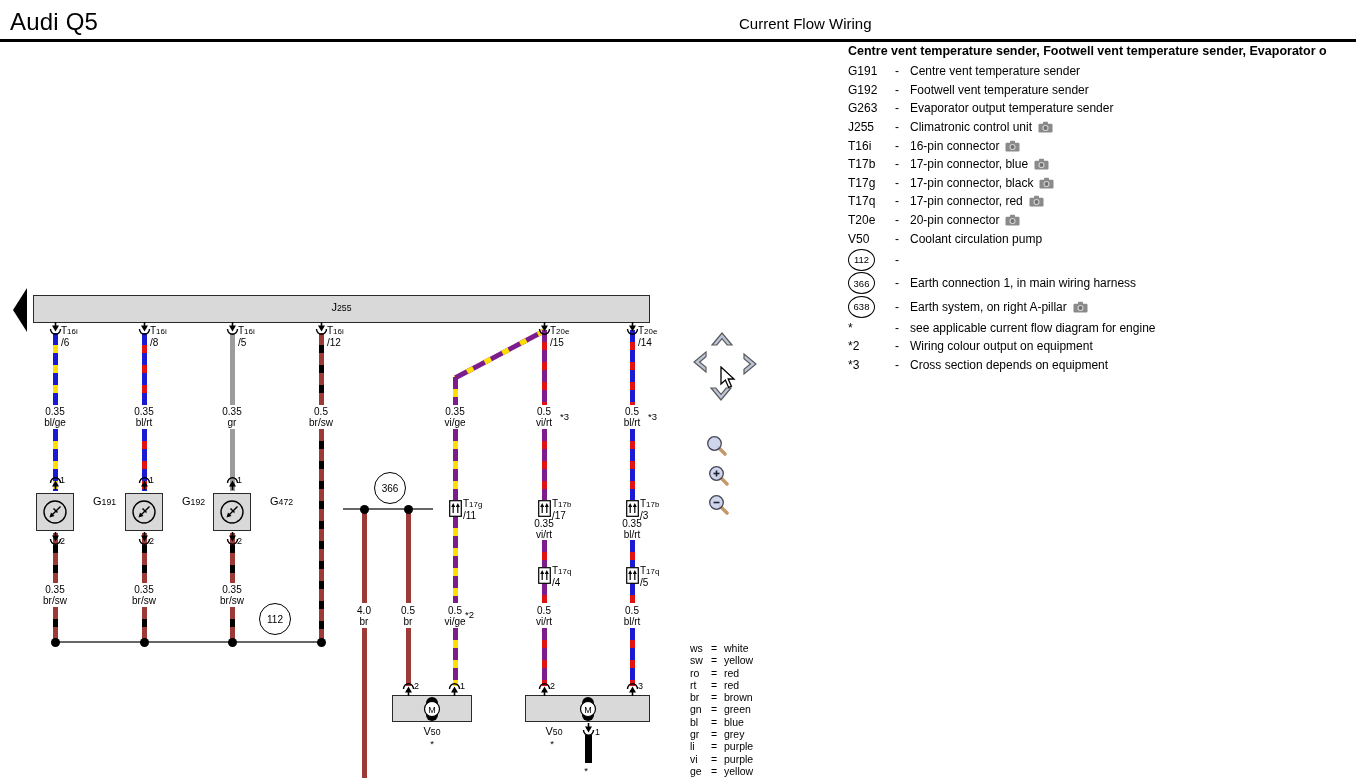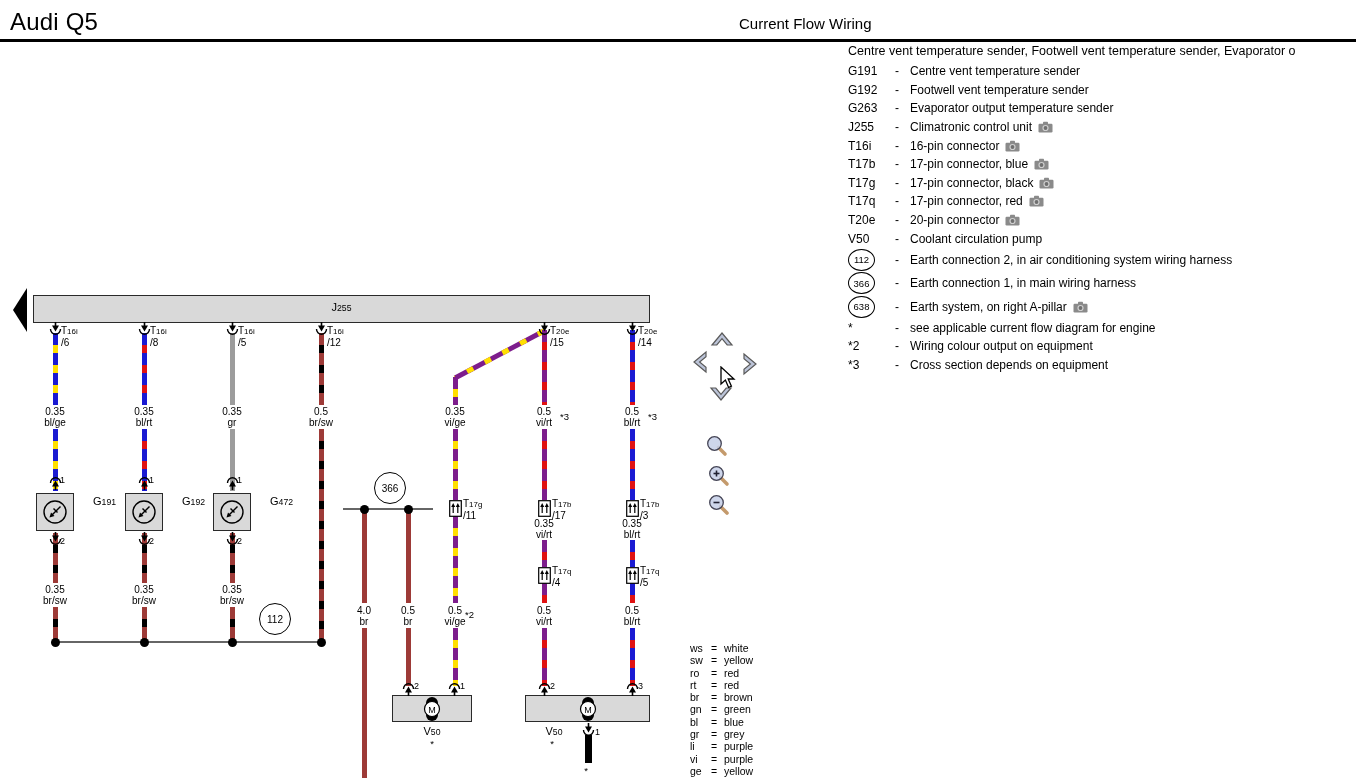--- a/index.html
+++ b/index.html
@@ -4,21 +4,21 @@
 <style>
   html,body{margin:0;padding:0}
   body{width:1356px;height:778px;background:#fff;position:relative;overflow:hidden;
        font-family:"Liberation Sans",sans-serif;color:#000}
   
   #brand{position:absolute;left:10px;top:8px;font-size:24px;letter-spacing:.2px}
   #ptitle{position:absolute;left:739px;top:15px;font-size:15px}
   #hrule{position:absolute;left:0;top:39px;width:1356px;height:3px;background:#000}
   
   #legend{position:absolute;left:848px;top:43px;right:0}
-  .lg-title{font-weight:normal;font-size:12.5px;line-height:16px;white-space:nowrap;overflow:hidden}
+  .lg-title{font-weight:bold;font-size:12.5px;line-height:16px;white-space:nowrap;overflow:hidden}
   #legend-rows{margin-top:3px}
   .lg-row{display:flex;align-items:center;min-height:18.6px;font-size:12px}
   .lg-row.circ{min-height:23.5px}
   .lg-code{width:47px;flex:none}
   .lg-dash{width:15px;flex:none;text-align:left}
   .lg-desc{white-space:nowrap}
   .lg-circle{display:inline-flex;align-items:center;justify-content:center;width:27px;height:22px;
              border:1.4px solid #000;border-radius:50%;font-size:9.5px;box-sizing:border-box}
   .cam{margin-left:6px;display:inline-flex;align-items:center}
   
@@ -151,21 +151,20 @@
         </span>
       </div>
       <div class="lg-row">
         <span class="lg-code">V50</span>
         <span class="lg-dash">-</span>
         <span class="lg-desc">Coolant circulation pump</span>
       </div>
       <div class="lg-row circ">
         <span class="lg-code"><span class="lg-circle">112</span></span>
         <span class="lg-dash">-</span>
-        <span class="lg-desc">Earth connection 2, in air conditioning system wiring harness</span>
       </div>
       <div class="lg-row circ">
         <span class="lg-code"><span class="lg-circle">366</span></span>
         <span class="lg-dash">-</span>
         <span class="lg-desc">Earth connection 1, in main wiring harness</span>
       </div>
       <div class="lg-row circ">
         <span class="lg-code"><span class="lg-circle">638</span></span>
         <span class="lg-dash">-</span>
         <span class="lg-desc">Earth system, on right A-pillar</span>

